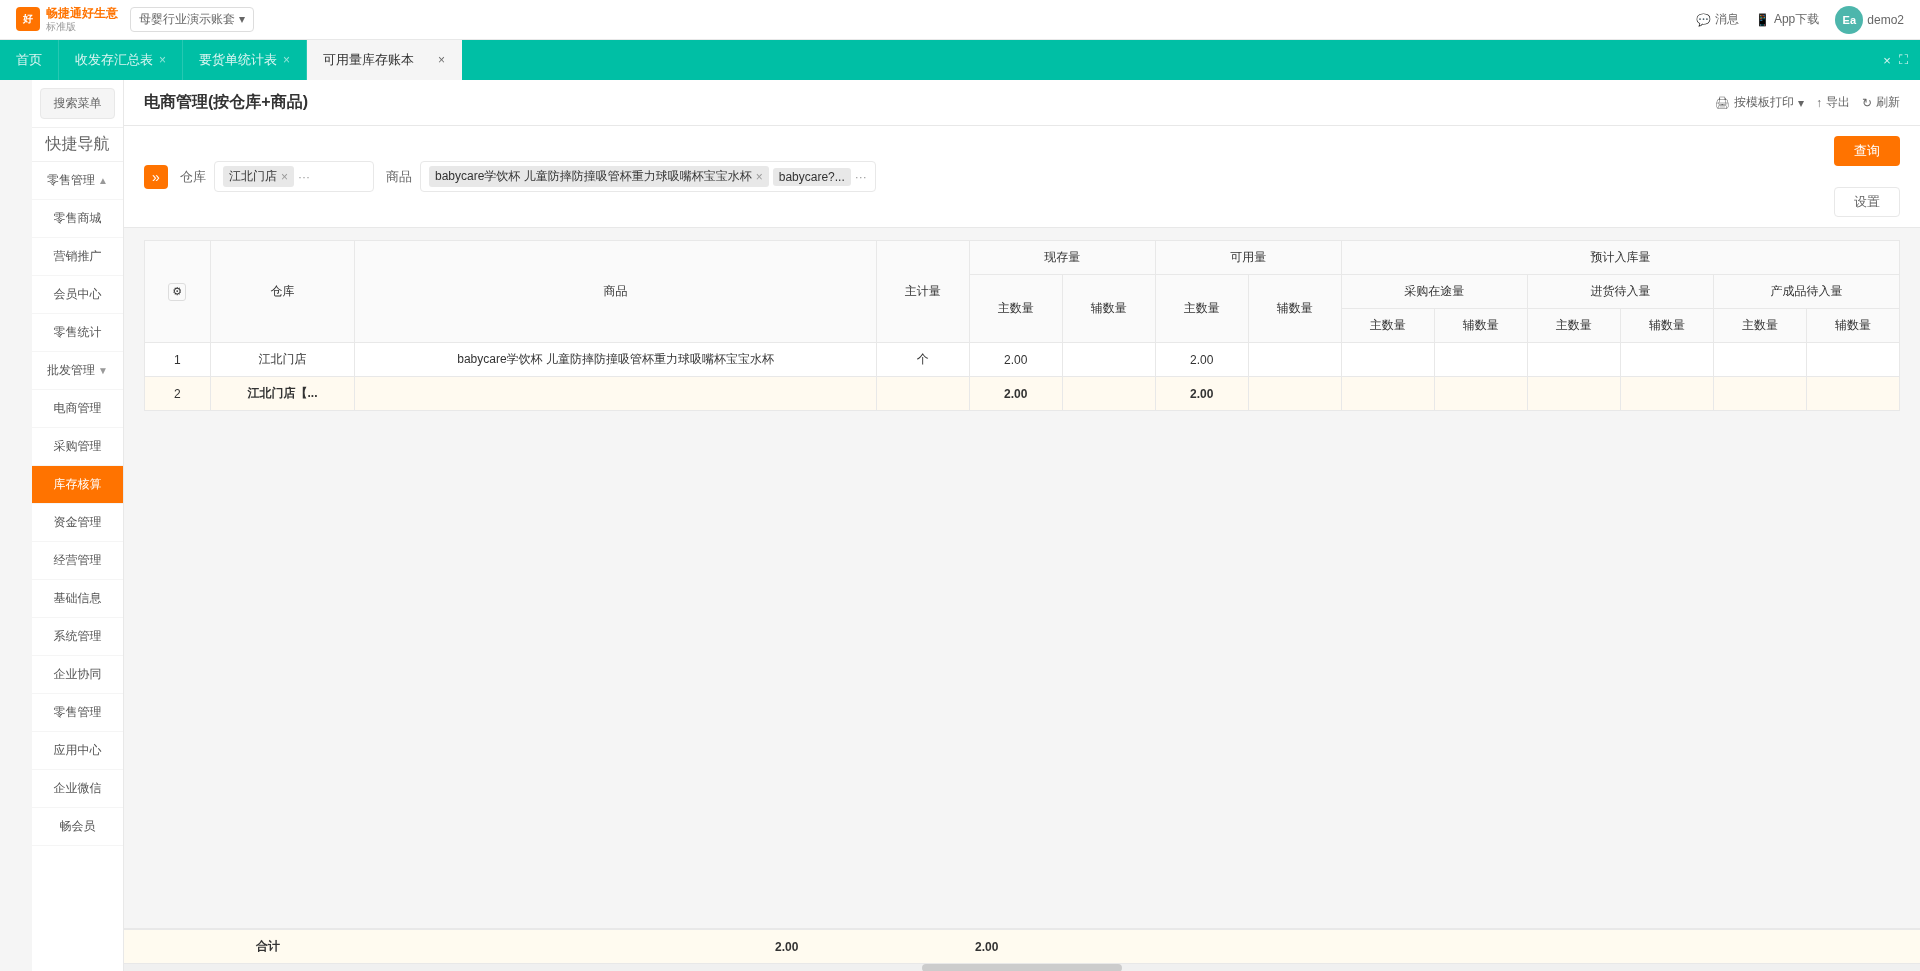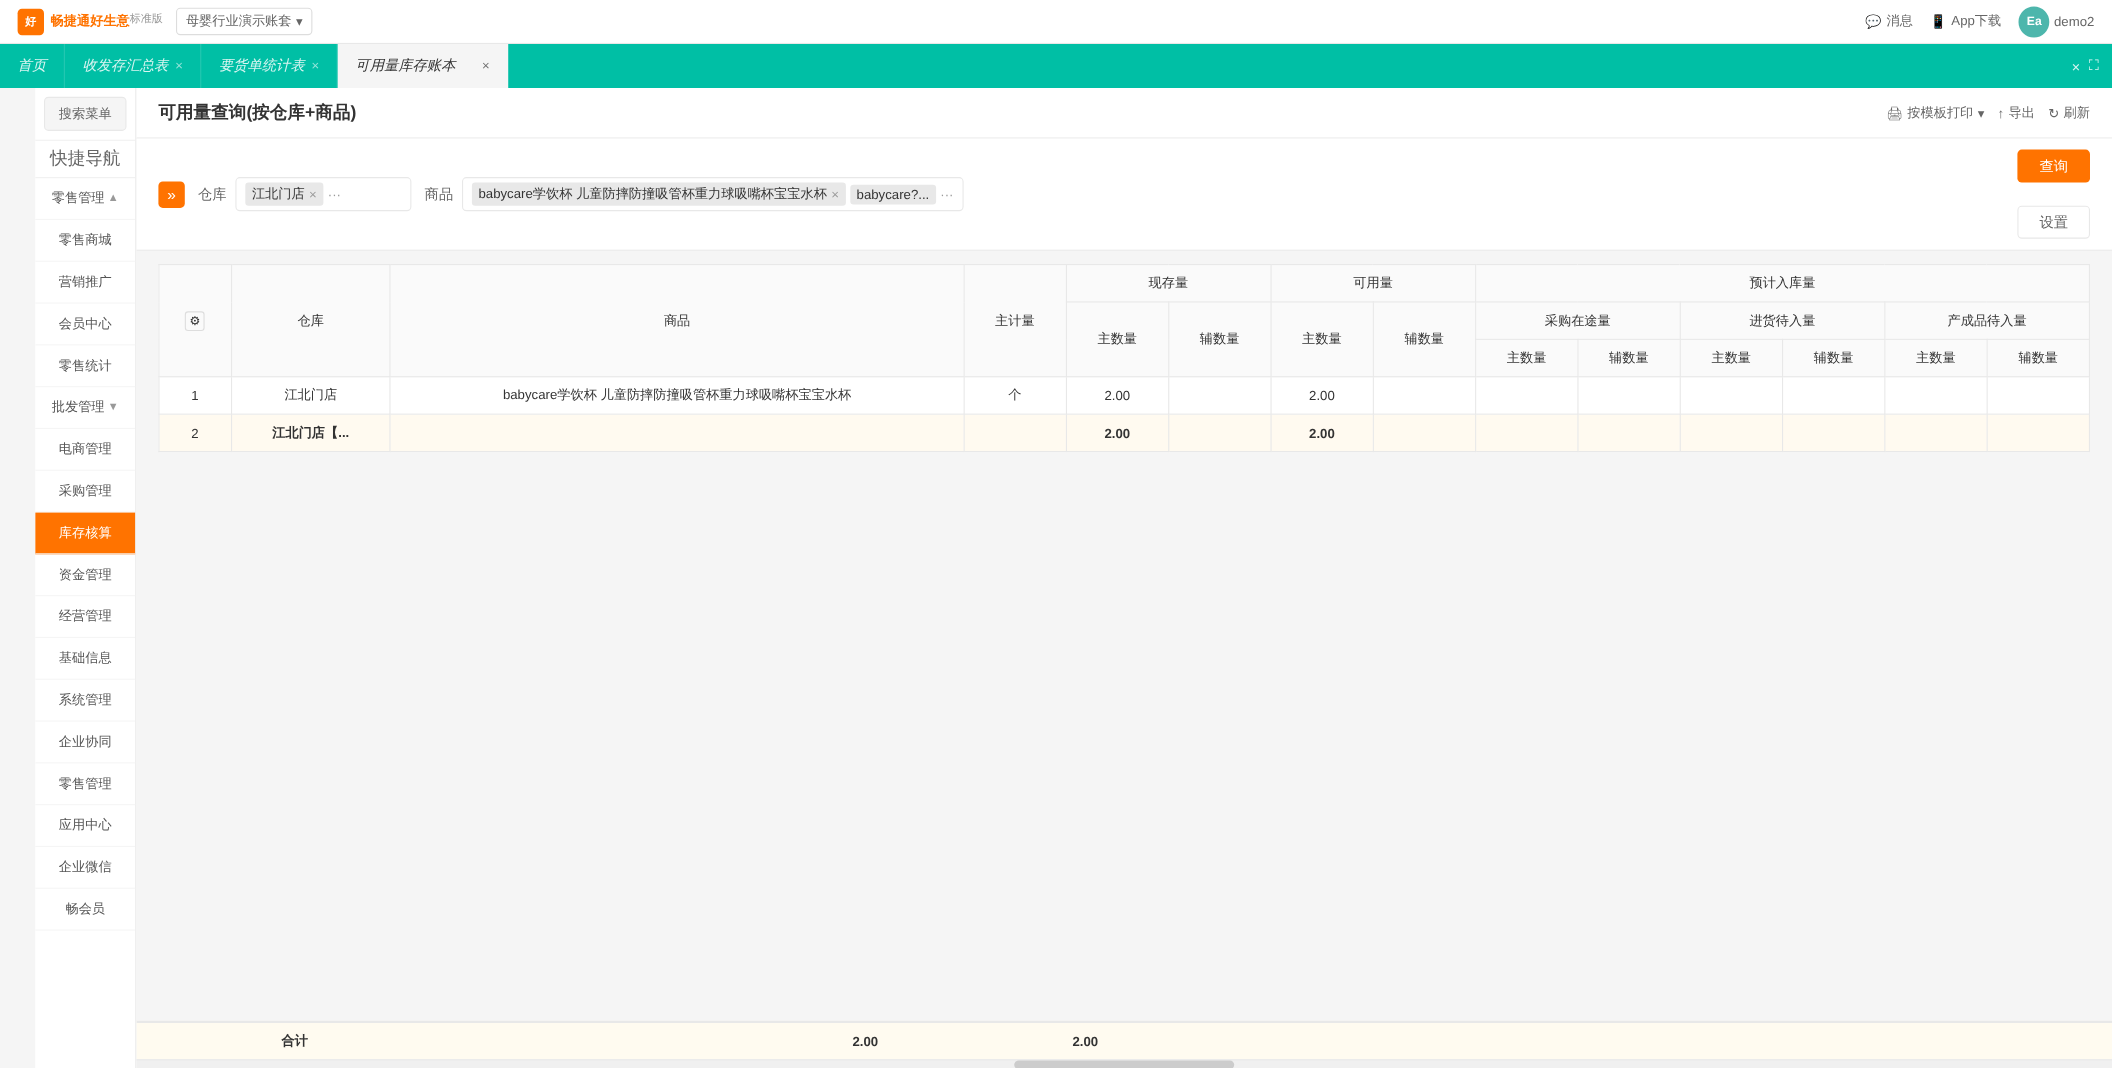--- a/index.html
+++ b/index.html
@@ -32,21 +32,21 @@
       border-radius: 4px;
       display: flex;
       align-items: center;
       justify-content: center;
       color: white;
       font-size: 10px;
       font-weight: bold;
     }
     .logo-text-area {
       display: flex;
-      flex-direction: row;
+      flex-direction: column;
       line-height: 1.2;
     }
     .logo-title { font-size: 12px; color: #ff7300; font-weight: bold; }
     .logo-subtitle { font-size: 10px; color: #999; }
     .tenant-selector {
       display: flex;
       align-items: center;
       gap: 4px;
       border: 1px solid #ddd;
       padding: 3px 8px;
@@ -92,21 +92,20 @@
     .nav-tab {
       display: flex;
       align-items: center;
       padding: 0 16px;
       gap: 6px;
       cursor: pointer;
       font-size: 13px;
       color: rgba(255,255,255,0.85);
       border-right: 1px solid rgba(255,255,255,0.15);
       white-space: nowrap;
-      font-style: italic;
     }
     .nav-tab.active { background: #f5f5f5; color: #333; gap: 24px; }
     .nav-tab .close-btn { font-size: 12px; opacity: 0.7; }
     .nav-tab-spacer { flex: 1; }
     .nav-tab-controls {
       display: flex;
       align-items: center;
       padding: 0 12px;
       gap: 8px;
       color: rgba(255,255,255,0.85);
@@ -476,21 +475,21 @@
       <span>企业微信</span>
     </div>
     <div class="sidebar-item">
       <span>畅会员</span>
     </div>
   </div>
 
   <div class="content-area">
 
     <div class="page-header">
-      <h1 class="page-title">可用量查询(按仓库+商品)</h1>
+      <h1 class="page-title">电商管理(按仓库+商品)</h1>
       <div class="page-actions">
         <div class="action-btn">
           <span>🖨</span>
           <span>按模板打印</span>
           <span>▾</span>
         </div>
         <div class="action-btn">
           <span>↑</span>
           <span>导出</span>
         </div>

